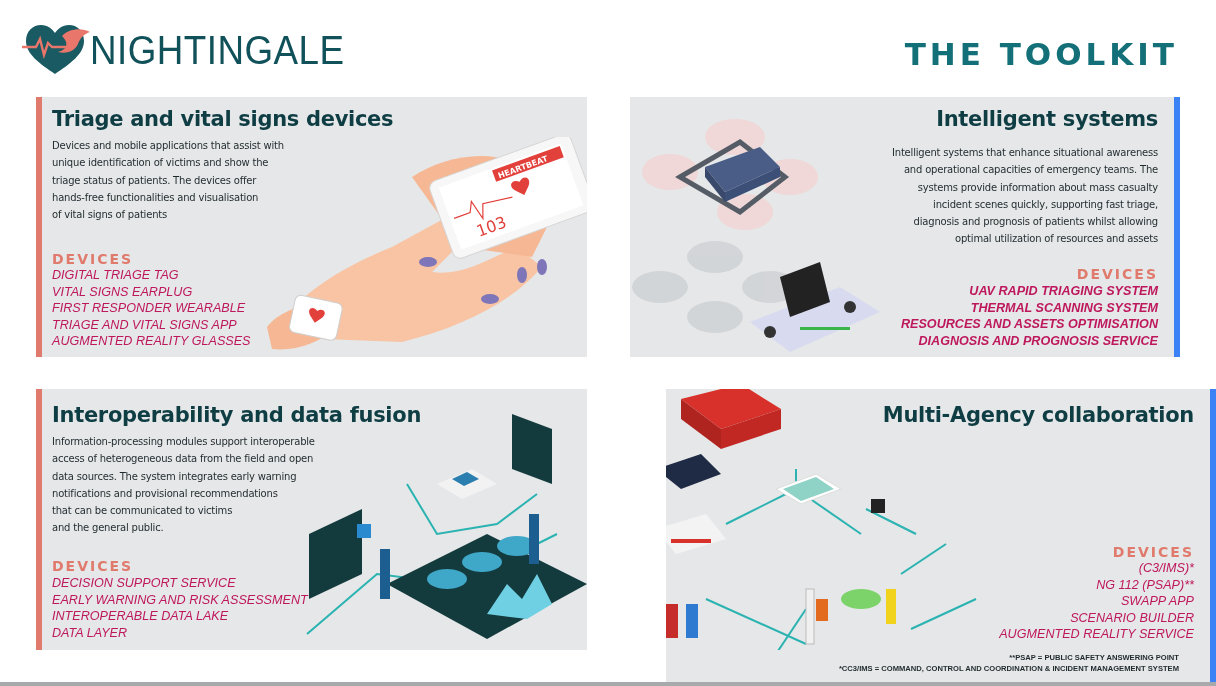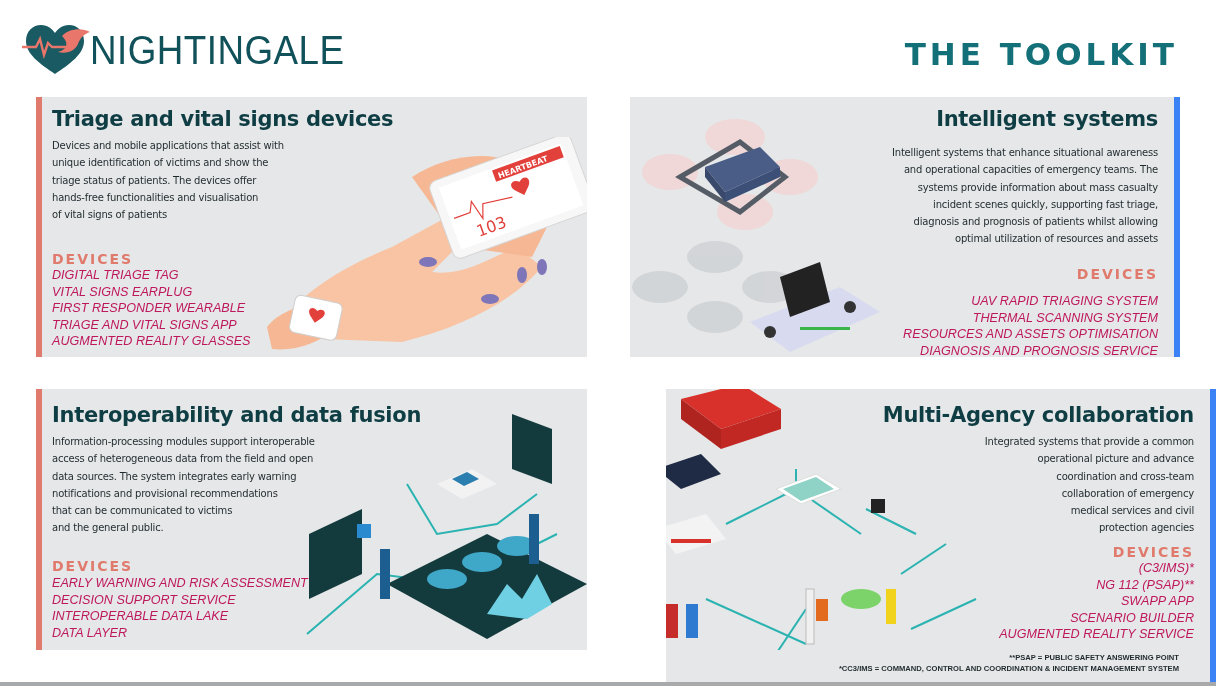--- a/index.html
+++ b/index.html
@@ -107,21 +107,21 @@
       <circle cx="220" cy="190" r="6" fill="#333"></circle>
   </svg>
   <div class="panel-title" style="right:16px; top:10px;">Intelligent systems</div>
   <div class="panel-desc" style="right:16px; top:27px;margin-top:20px;">Intelligent systems that enhance situational awareness
 and operational capacities of emergency teams. The
 systems provide information about mass casualty
 incident scenes quickly, supporting fast triage,
 diagnosis and prognosis of patients whilst allowing
 optimal utilization of resources and assets</div>
   <div class="dev-head" style="right:16px; top:169px;">DEVICES</div>
-  <ul class="dev-list" style="right:16px; top:196px;">
+  <ul class="dev-list" style="right:16px; top:186px;font-weight:bold;">
     <li>UAV RAPID TRIAGING SYSTEM</li>
     <li>THERMAL SCANNING SYSTEM</li>
     <li>RESOURCES AND ASSETS OPTIMISATION</li>
     <li>DIAGNOSIS AND PROGNOSIS SERVICE</li>
   </ul>
 </div>
 
 <div class="panel left p-bl">
   <svg class="illus" style="left:255px; top:15px;" width="300" height="246" viewBox="0 0 300 246">
     <polyline points="10,230 80,170 160,180 220,150 260,130" fill="none" stroke="#2ab3b1" stroke-width="2"></polyline>
@@ -141,22 +141,22 @@
   </svg>
   <div class="panel-title" style="left:10px; top:14px;">Interoperability and data fusion</div>
   <div class="panel-desc" style="left:10px; top:44px;">Information-processing modules support interoperable
 access of heterogeneous data from the field and open
 data sources. The system integrates early warning
 notifications and provisional recommendations
 that can be communicated to victims
 and the general public.</div>
   <div class="dev-head" style="left:10px; top:169px;">DEVICES</div>
   <ul class="dev-list" style="left:10px; top:186px;">
+    <li>DECISION SUPPORT SERVICE</li>
     <li>EARLY WARNING AND RISK ASSESSMENT</li>
-    <li>DECISION SUPPORT SERVICE</li>
     <li>INTEROPERABLE DATA LAKE</li>
     <li>DATA LAYER</li>
   </ul>
 </div>
 
 <div class="panel right p-br">
   <svg class="illus" style="left:0px; top:0px;" width="340" height="261" viewBox="0 0 340 261">
     <g stroke="#2ab3b1" stroke-width="2" fill="none">
       <line x1="130" y1="80" x2="130" y2="100"></line>
         <line x1="130" y1="100" x2="60" y2="135"></line>
@@ -177,26 +177,20 @@
     <rect x="5" y="150" width="40" height="4" fill="#d8302b"></rect>
     <rect x="205" y="110" width="14" height="14" fill="#222"></rect>
     <ellipse cx="195" cy="210" rx="20" ry="10" fill="#7bd36a"></ellipse>
     <rect x="220" y="200" width="10" height="35" fill="#f1d21c"></rect>
     <rect x="140" y="200" width="8" height="55" fill="#f0f0f0" stroke="#bbb"></rect>
     <rect x="150" y="210" width="12" height="22" fill="#e36b1f"></rect>
     <rect x="0" y="215" width="12" height="34" fill="#c62c2a"></rect>
     <rect x="20" y="215" width="12" height="34" fill="#2e7ad0"></rect>
   </svg>
   <div class="panel-title" style="right:16px; top:14px;">Multi-Agency collaboration</div>
-  <div class="panel-desc" style="right:16px; top:44px;">Integrated systems that provide a common
-operational picture and advance
-coordination and cross-team
-collaboration of emergency
-medical services and civil
-protection agencies</div>
   <div class="dev-head" style="right:16px; top:155px;">DEVICES</div>
   <ul class="dev-list" style="right:16px; top:171px;">
     <li>(C3/IMS)*</li>
     <li>NG 112 (PSAP)**</li>
     <li>SWAPP APP</li>
     <li>SCENARIO BUILDER</li>
     <li>AUGMENTED REALITY SERVICE</li>
   </ul>
 </div>
 

